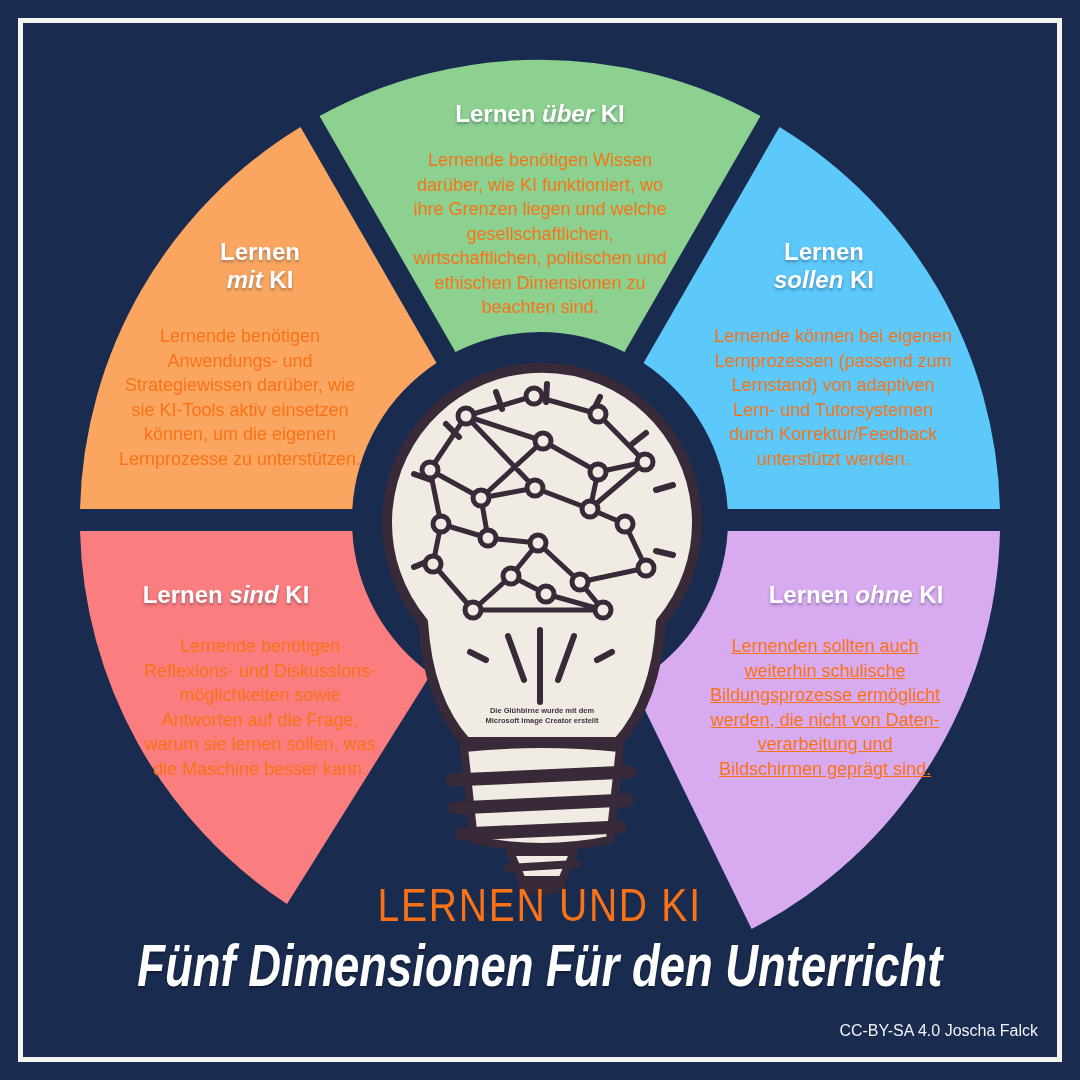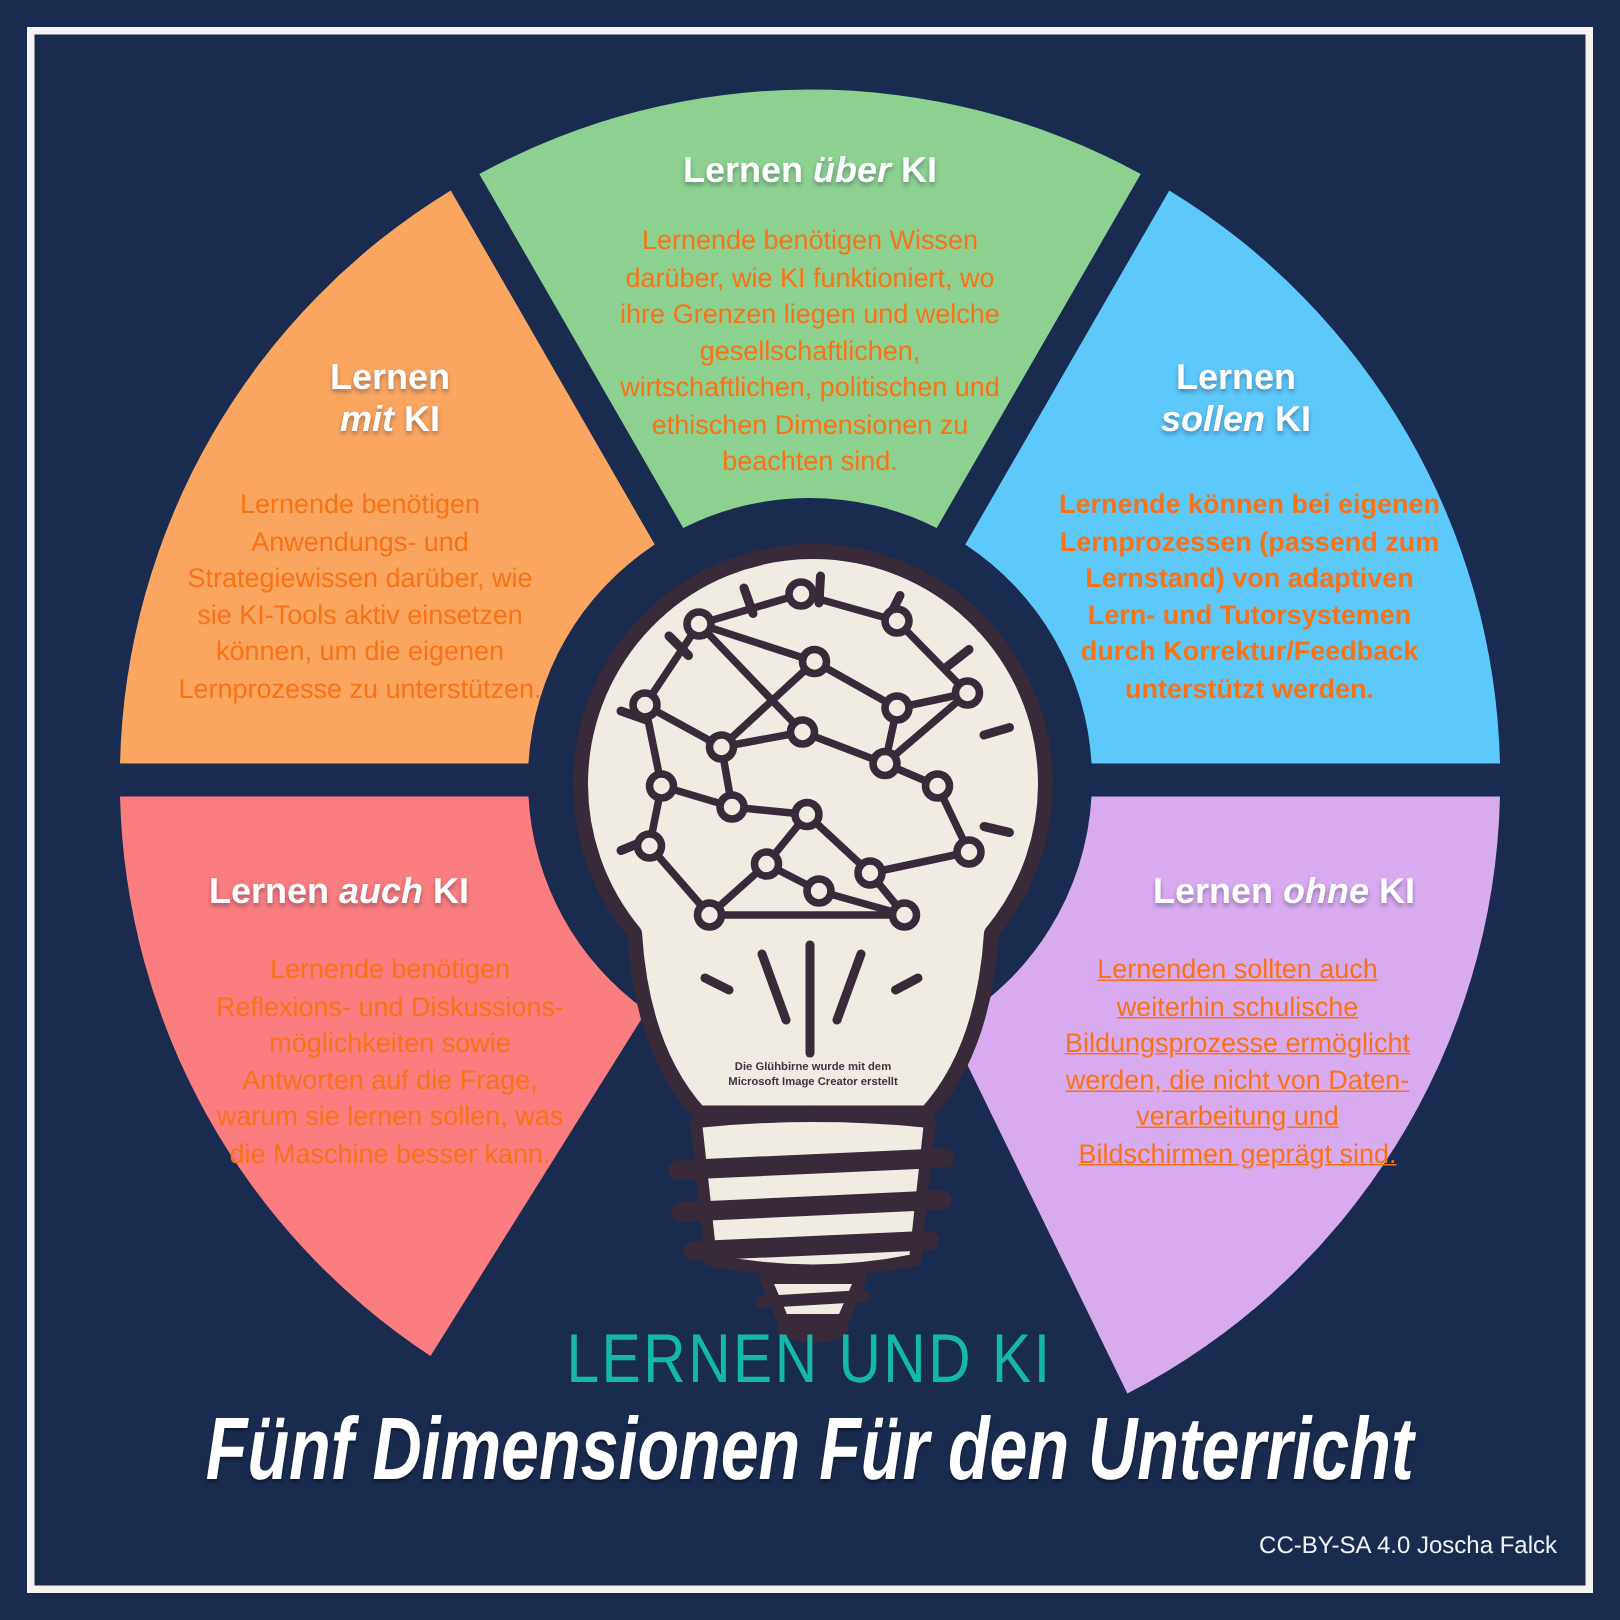--- a/index.html
+++ b/index.html
@@ -19,21 +19,21 @@
     text-shadow:0 2px 3px rgba(15,20,45,.35);
   }
   .petal-heading .emph{font-style:italic;}
   .petal-body{
     color:#f97316;font-size:18px;line-height:24.5px;font-weight:400;
   }
   .bulb-note{
     color:#413344;font-size:7.5px;line-height:1.35;z-index:4;font-weight:bold;
   }
   .kicker{
-    left:0;width:1080px;top:878px;color:#14b8a6;font-size:46px;letter-spacing:2px;
+    left:0;width:1080px;top:878px;color:#f97316;font-size:46px;letter-spacing:2px;
   }
   .kicker>span{display:inline-block;transform:scaleX(.85);transform-origin:center;}
   .main-title{
     left:0;width:1080px;top:932px;color:#ffffff;font-size:59px;
     font-weight:bold;font-style:italic;
     text-shadow:0 2px 2px rgba(0,0,0,.35);
     text-align:center;
   }
   .main-title>span{display:inline-block;transform:scaleX(.77);transform-origin:center;}
   .credit{
@@ -137,28 +137,28 @@
 </span><span class="emph">mit</span><span> KI</span></div>
   <div class="txt petal-body" style="left:100px;top:324px;width:280px;">Lernende benötigen
 Anwendungs- und
 Strategiewissen darüber, wie
 sie KI-Tools aktiv einsetzen
 können, um die eigenen
 Lernprozesse zu unterstützen.</div>
 
   <div class="txt petal-heading" style="left:674px;top:238px;width:300px;"><span>Lernen
 </span><span class="emph">sollen</span><span> KI</span></div>
-  <div class="txt petal-body" style="left:693px;top:324px;width:280px;font-weight:bold;">Lernende können bei eigenen
+  <div class="txt petal-body" style="left:693px;top:324px;width:280px;">Lernende können bei eigenen
 Lernprozessen (passend zum
 Lernstand) von adaptiven
 Lern- und Tutorsystemen
 durch Korrektur/Feedback
 unterstützt werden.</div>
 
-  <div class="txt petal-heading" style="left:76px;top:581px;width:300px;"><span>Lernen </span><span class="emph">auch</span><span> KI</span></div>
+  <div class="txt petal-heading" style="left:76px;top:581px;width:300px;"><span>Lernen </span><span class="emph">sind</span><span> KI</span></div>
   <div class="txt petal-body" style="left:120px;top:634px;width:280px;">Lernende benötigen
 Reflexions- und Diskussions-
 möglichkeiten sowie
 Antworten auf die Frage,
 warum sie lernen sollen, was
 die Maschine besser kann.</div>
 
   <div class="txt petal-heading" style="left:706px;top:581px;width:300px;"><span>Lernen </span><span class="emph">ohne</span><span> KI</span></div>
   <div class="txt petal-body" style="left:685px;top:634px;width:280px;text-decoration:underline;">Lernenden sollten auch
 weiterhin schulische

